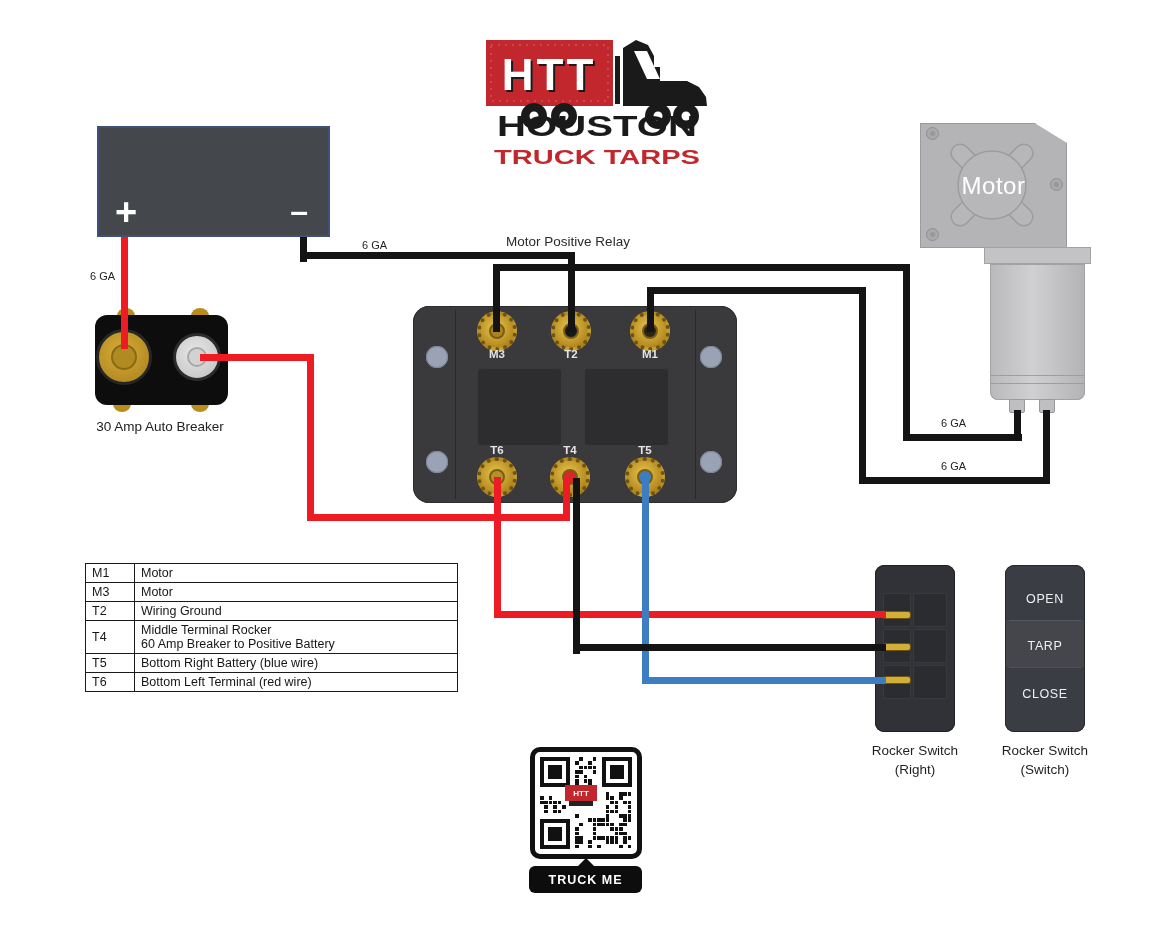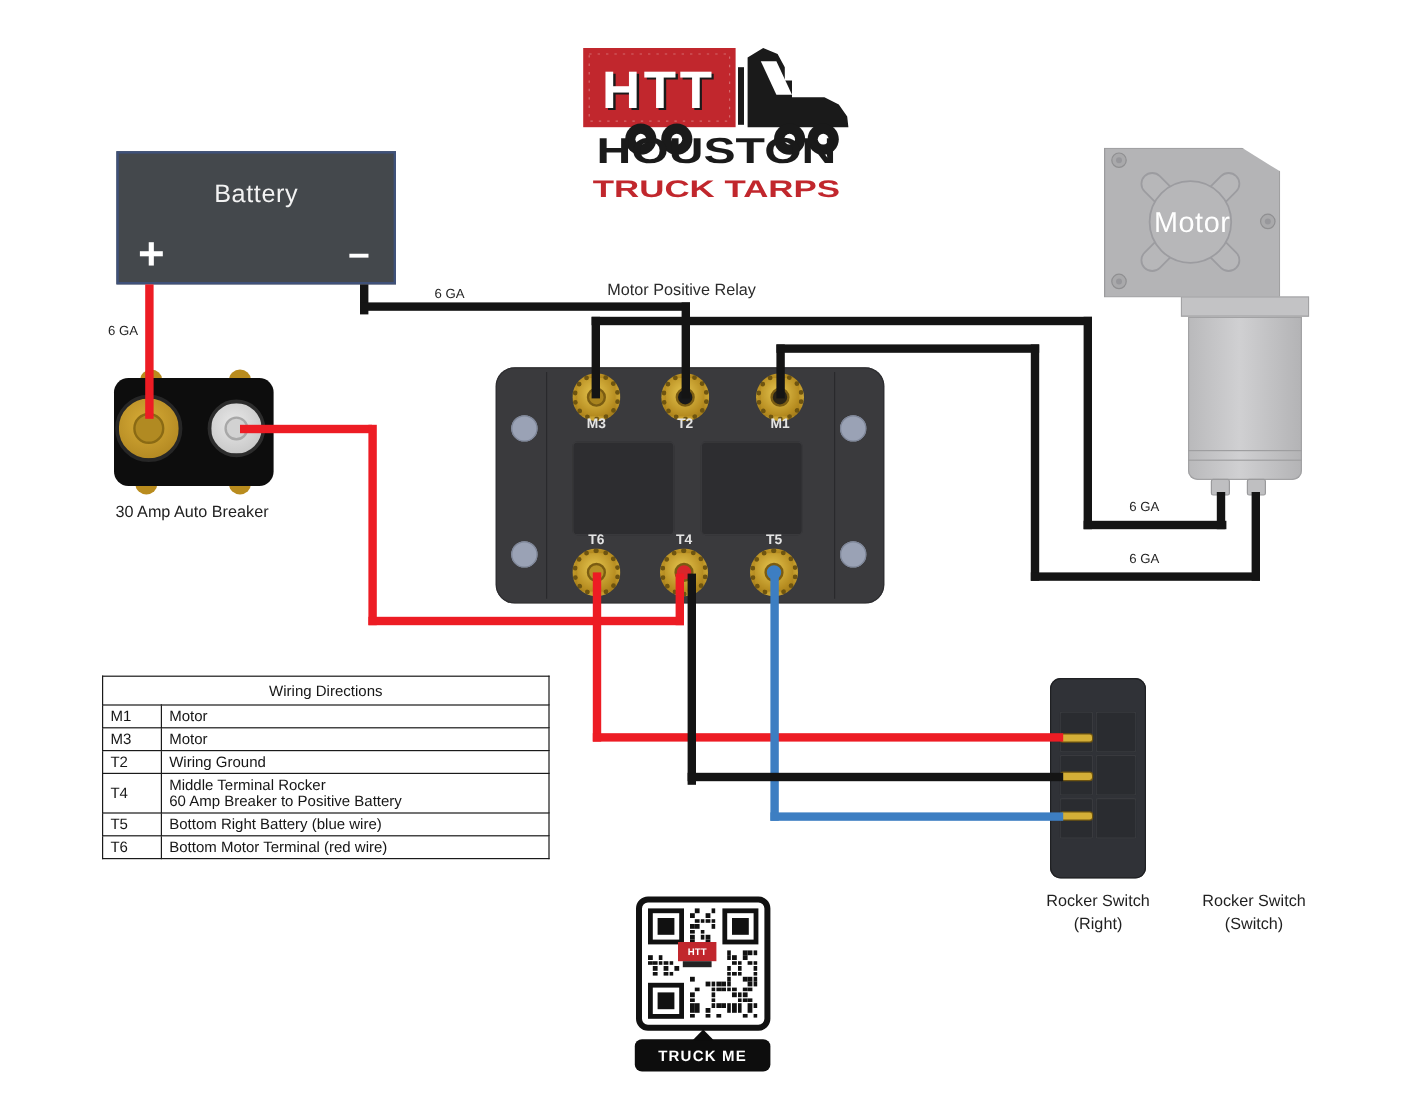--- a/index.html
+++ b/index.html
@@ -118,21 +118,20 @@
       <circle cx="176" cy="80" r="13" fill="#1a1a1a"></circle>
         <circle cx="176" cy="80" r="4.5" fill="#fff"></circle>
       <circle cx="204" cy="80" r="13" fill="#1a1a1a"></circle>
         <circle cx="204" cy="80" r="4.5" fill="#fff"></circle>
     </g>
     <text x="115" y="100" text-anchor="middle" font-family="Liberation Sans, sans-serif" font-size="30" font-weight="bold" fill="#1a1a1a" textLength="200" lengthAdjust="spacingAndGlyphs">HOUSTON</text>
     <text x="115" y="128" text-anchor="middle" font-family="Liberation Sans, sans-serif" font-size="20" font-weight="bold" fill="#c1272d" textLength="206" lengthAdjust="spacingAndGlyphs">TRUCK TARPS</text>
   </svg>
 
   <div class="battery">
-    <div class="btitle">Battery</div>
     <div class="plus">+</div>
     <div class="minus">–</div>
   </div>
 
   <div class="btab" style="left:117px;top:308px;"></div>
   <div class="btab" style="left:191px;top:308px;"></div>
   <div class="btab" style="left:113px;top:396px;"></div>
   <div class="btab" style="left:191px;top:396px;"></div>
   <div class="breaker"></div>
   <div class="bterm-gold"></div>
@@ -215,23 +214,20 @@
   <div class="wire blk" style="left:573px;top:478px;width:7px;height:176px;z-index:5;"></div>
   <div class="wire blk" style="left:573px;top:644px;width:313px;height:7px;z-index:5;"></div>
 
   <div class="ga-label" style="left:90px;top:270px;">6 GA</div>
   <div class="ga-label" style="left:362px;top:239px;">6 GA</div>
   <div class="ga-label" style="left:941px;top:417px;">6 GA</div>
   <div class="ga-label" style="left:941px;top:460px;">6 GA</div>
 
   <table class="wtable">
     <tbody>
-        <tr>
-          <td colspan="2" class="thead">Wiring Directions</td>
-        </tr>
     <tr>
           <td class="kcol">M1</td>
           <td>Motor</td>
         </tr>
     <tr>
           <td class="kcol">M3</td>
           <td>Motor</td>
         </tr>
     <tr>
           <td class="kcol">T2</td>
@@ -241,41 +237,49 @@
           <td class="kcol">T4</td>
           <td class="pre">Middle Terminal Rocker
 60 Amp Breaker to Positive Battery</td>
         </tr>
     <tr>
           <td class="kcol">T5</td>
           <td>Bottom Right Battery (blue wire)</td>
         </tr>
     <tr>
           <td class="kcol">T6</td>
-          <td>Bottom Motor Terminal (red wire)</td>
+          <td>Bottom Left Terminal (red wire)</td>
         </tr>
   </tbody>
     </table>
 
   <div class="sw-back">
     <div class="cell" style="left:8px;top:28px;width:28px;height:34px;"></div>
     <div class="cell" style="left:38px;top:28px;width:34px;height:34px;"></div>
     <div class="cell" style="left:8px;top:64px;width:28px;height:34px;"></div>
     <div class="cell" style="left:38px;top:64px;width:34px;height:34px;"></div>
     <div class="cell" style="left:8px;top:100px;width:28px;height:34px;"></div>
     <div class="cell" style="left:38px;top:100px;width:34px;height:34px;"></div>
     <div class="blade" style="left:9px;top:47px;"></div>
     <div class="blade" style="left:9px;top:79px;"></div>
     <div class="blade" style="left:9px;top:112px;"></div>
   </div>
   <div class="sw-caption" style="left:845px;top:741px;">
     <div>Rocker Switch</div>
     <div>(Right)</div>
   </div>
 
+  <div class="sw-front">
+    <div class="mid"></div>
+    <div class="div1" style="top:55px;"></div>
+    <div class="div2" style="top:102px;"></div>
+    <div class="slabel" style="top:27px;">OPEN</div>
+    <div class="slabel" style="top:74px;">TARP</div>
+    <div class="slabel" style="top:122px;">CLOSE</div>
+  </div>
   <div class="sw-caption" style="left:975px;top:741px;">
     <div>Rocker Switch</div>
     <div>(Switch)</div>
   </div>
 
   <div class="qr">
     <div class="qr-inner">
       <div class="finder" style="left:0;top:0;"></div>
       <div class="finder" style="left:62px;top:0;"></div>
       <div class="finder" style="left:0;top:62px;"></div>

